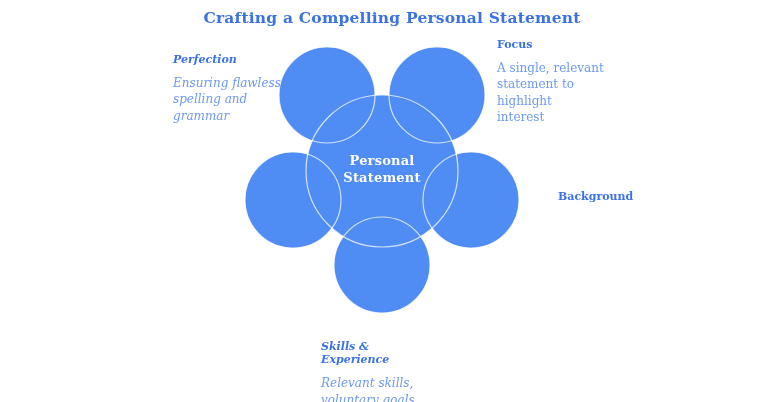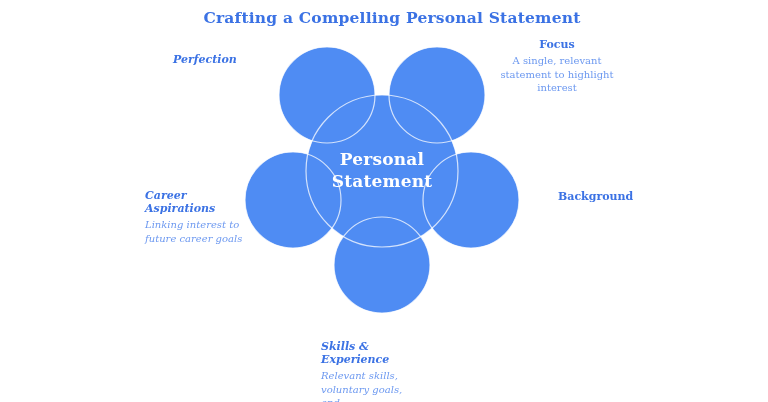--- a/index.html
+++ b/index.html
@@ -37,40 +37,40 @@
   .node {
     position: absolute;
   }
   .node-heading {
     font-size: 11px;
     font-weight: bold;
     color: var(--heading-text, #3b72e4);
     line-height: 1.2;
   }
   .node-desc {
-    margin-top: 3px;
-    font-size: 10px;
+    margin-top: 9px;
+    font-size: 12px;
     line-height: 1.35;
     color: var(--description-text, #6d99f0);
   }
   .align-center { text-align: left; font-style: italic; }
   .align-left   { text-align: left; }
   .node-perfection { left: 173px; top: 53px;  width: 110px; }
-  .node-focus      { left: 497px; top: 38px;  width: 120px; text-align: center; }
+  .node-focus      { left: 497px; top: 38px;  width: 120px; }
   .node-career     { left: 145px; top: 189px; width: 100px; }
   .node-background { left: 558px; top: 190px; width: 130px; }
   .node-skills     { left: 321px; top: 340px; width: 100px; }
   .center-label {
     position: absolute;
     left: 382px;
     top: 170px;
     transform: translate(-50%, -50%);
     width: 110px;
     text-align: center;
-    font-size: 17px;
+    font-size: 13px;
     font-weight: bold;
     line-height: 1.3;
     color: var(--center-text, #ffffff);
     letter-spacing: 0.2px;
   }
 </style>
 </head>
 <body>
 
 <div class="canvas">
@@ -95,35 +95,31 @@
       <circle cx="471" cy="200" r="48"></circle>
       <circle cx="382" cy="265" r="48"></circle>
     </g>
   </svg>
 
   <div class="center-label pre">Personal
 Statement</div>
 
   <div class="node node-perfection align-center">
     <div class="node-heading pre">Perfection</div>
+    <div class="node-desc pre">Ensuring flawless
+spelling and grammar</div>
   </div>
 
   <div class="node node-focus align-left">
     <div class="node-heading pre">Focus</div>
     <div class="node-desc pre">A single, relevant
 statement to highlight
 interest</div>
   </div>
 
-  <div class="node node-career align-center">
-    <div class="node-heading pre">Career
-Aspirations</div>
-    <div class="node-desc pre">Linking interest to
-future career goals</div>
-  </div>
 
   <div class="node node-background align-left">
     <div class="node-heading pre">Background</div>
   </div>
 
   <div class="node node-skills align-center">
     <div class="node-heading pre">Skills &amp;
 Experience</div>
     <div class="node-desc pre">Relevant skills,
 voluntary goals, and

